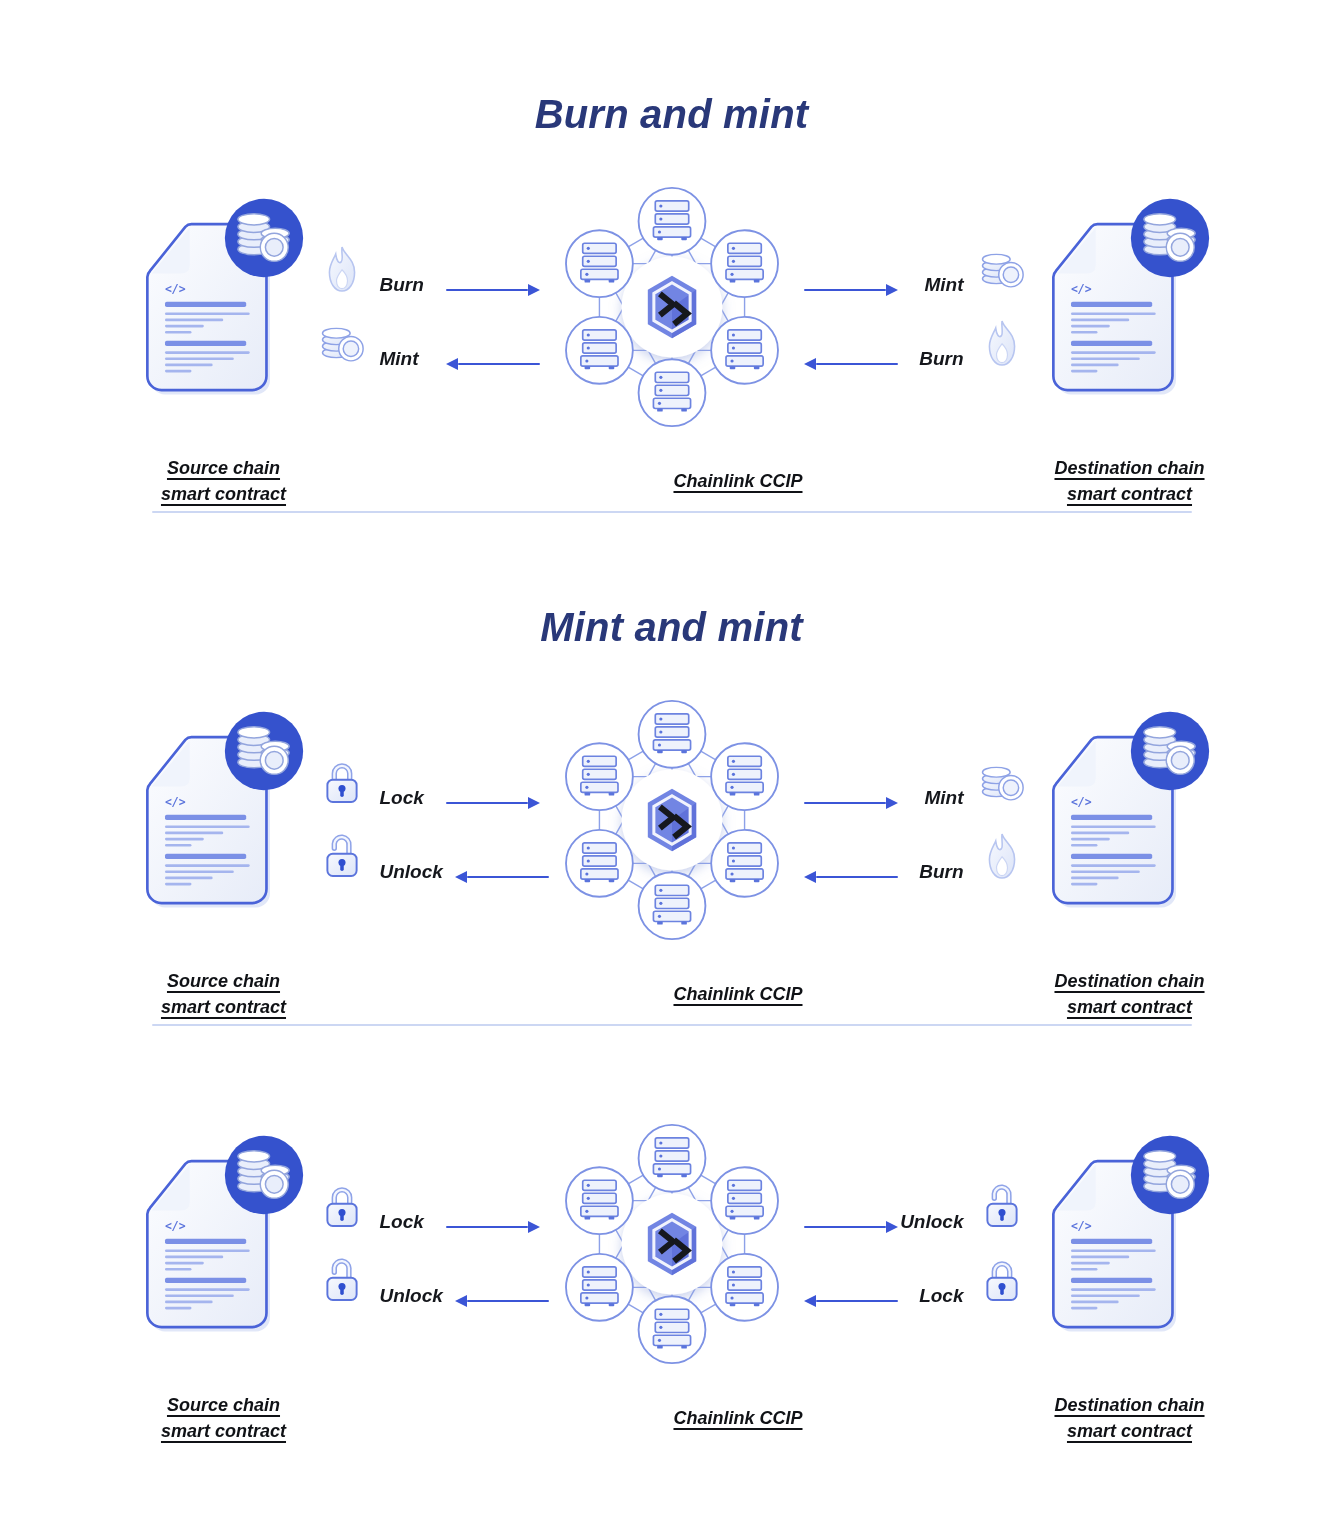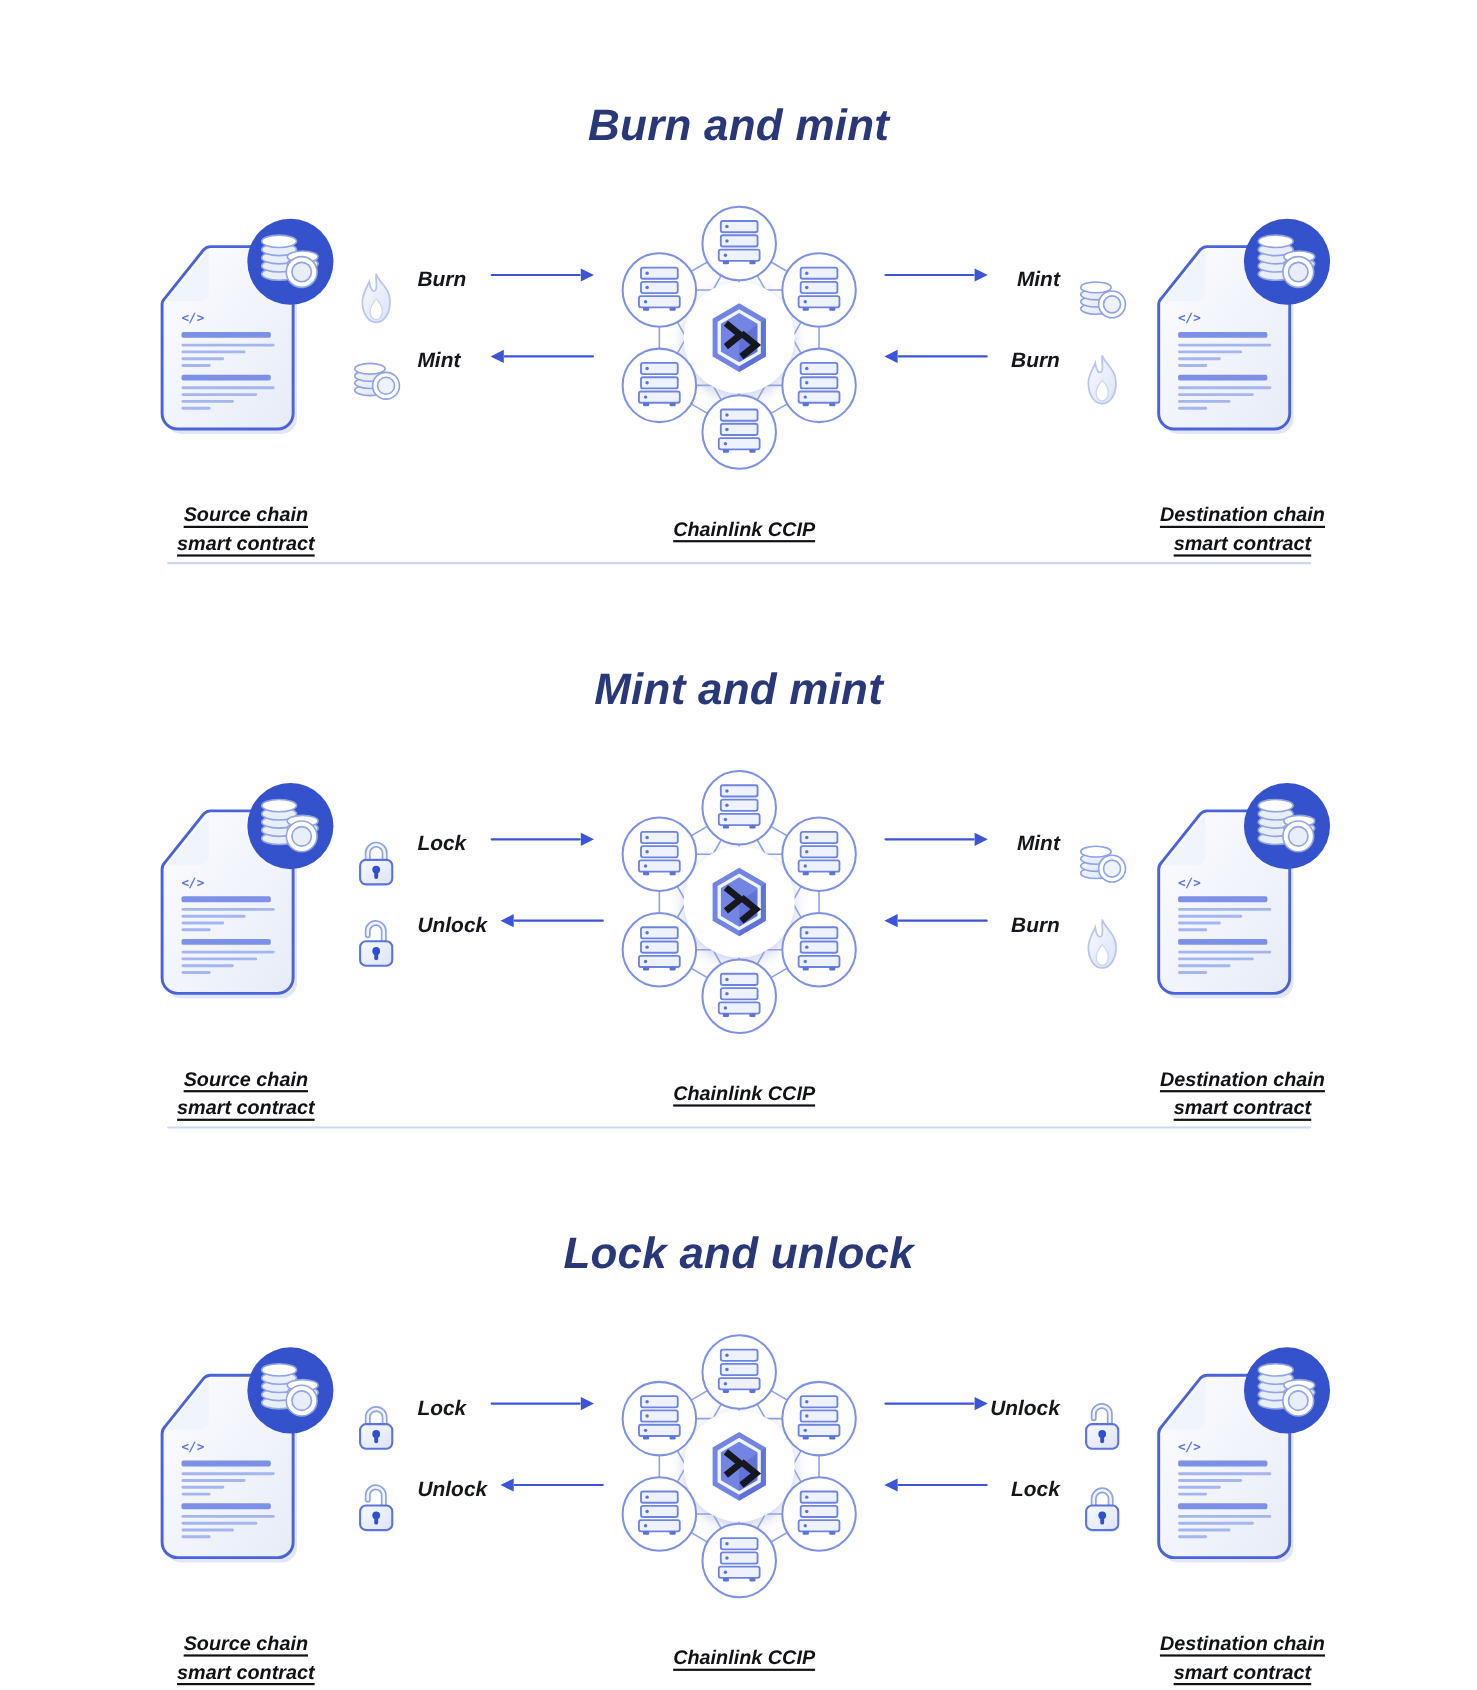--- a/index.html
+++ b/index.html
@@ -26,33 +26,33 @@
     column-gap:6px;justify-content:center;align-items:center;
     margin-top:22px;
     margin-left:10px;
   }
   .caption{
     text-align:center;font-weight:700;font-size:18px;color:#101216;line-height:1.45;
     text-decoration:underline;text-decoration-thickness:2px;text-underline-offset:4px;
   }
   .caption span{display:block;}
   .cap-left{grid-column:1;}
-  .cap-center{grid-column:3;}
+  .cap-center{grid-column:3;text-align:right;}
   .cap-right{grid-column:5;}
 
   .doc-col{display:flex;justify-content:center;}
   .doc-wrap{position:relative;width:168px;height:204px;margin-top:-12px;}
   .svg-doc{position:absolute;left:0;bottom:2px;width:150px;height:186px;}
   .svg-badge{position:absolute;right:-2px;top:-2px;width:82px;height:82px;}
 
   .net-col{display:flex;justify-content:center;}
   .svg-net{width:252px;height:252px;}
 
   .flows{display:flex;flex-direction:column;gap:22px;}
-  .flow{display:flex;align-items:flex-start;height:52px;}
+  .flow{display:flex;align-items:flex-end;height:52px;}
   .flows-left .flow .arrow{margin-left:auto;}
   .flows-right .flow .flabel{margin-left:auto;}
   .ficon{width:52px;height:54px;display:flex;align-items:center;justify-content:center;flex:0 0 52px;}
   .flabel{font-size:19px;font-weight:700;color:#15171c;margin:0 12px;white-space:nowrap;}
   .svg-flame{width:44px;height:52px;}
   .svg-coins{width:54px;height:46px;}
   .svg-lock{width:40px;height:50px;}
 
   .arrow{display:flex;align-items:center;width:94px;flex:0 0 94px;}
   .arrow .shaft{flex:1;height:2.6px;background:#3b55d6;border-radius:2px;}
@@ -383,21 +383,20 @@
     <div class="caption cap-right">
       <span>Destination chain</span>
       <span>smart contract</span>
     </div>
   </div>
 </section>
 
 <div class="divider"></div>
 
 <section class="panel">
-  <h2>Lock and unlock</h2>
   <div class="diagram">
     <div class="doc-col">
       <div class="doc-wrap">
         <svg class="svg-doc">
             <use href="#sym-doc"></use>
           </svg>
         <svg class="svg-badge">
             <use href="#sym-badge"></use>
           </svg>
       </div>

